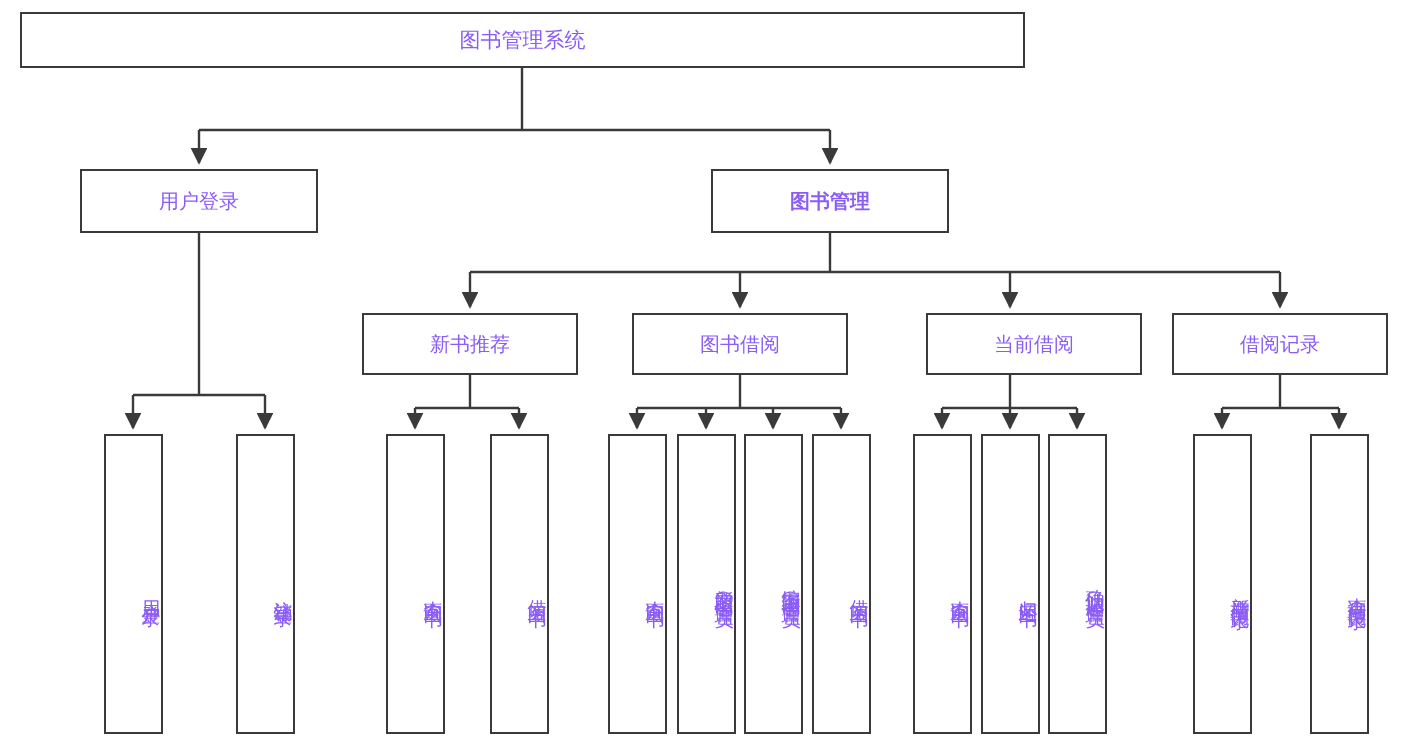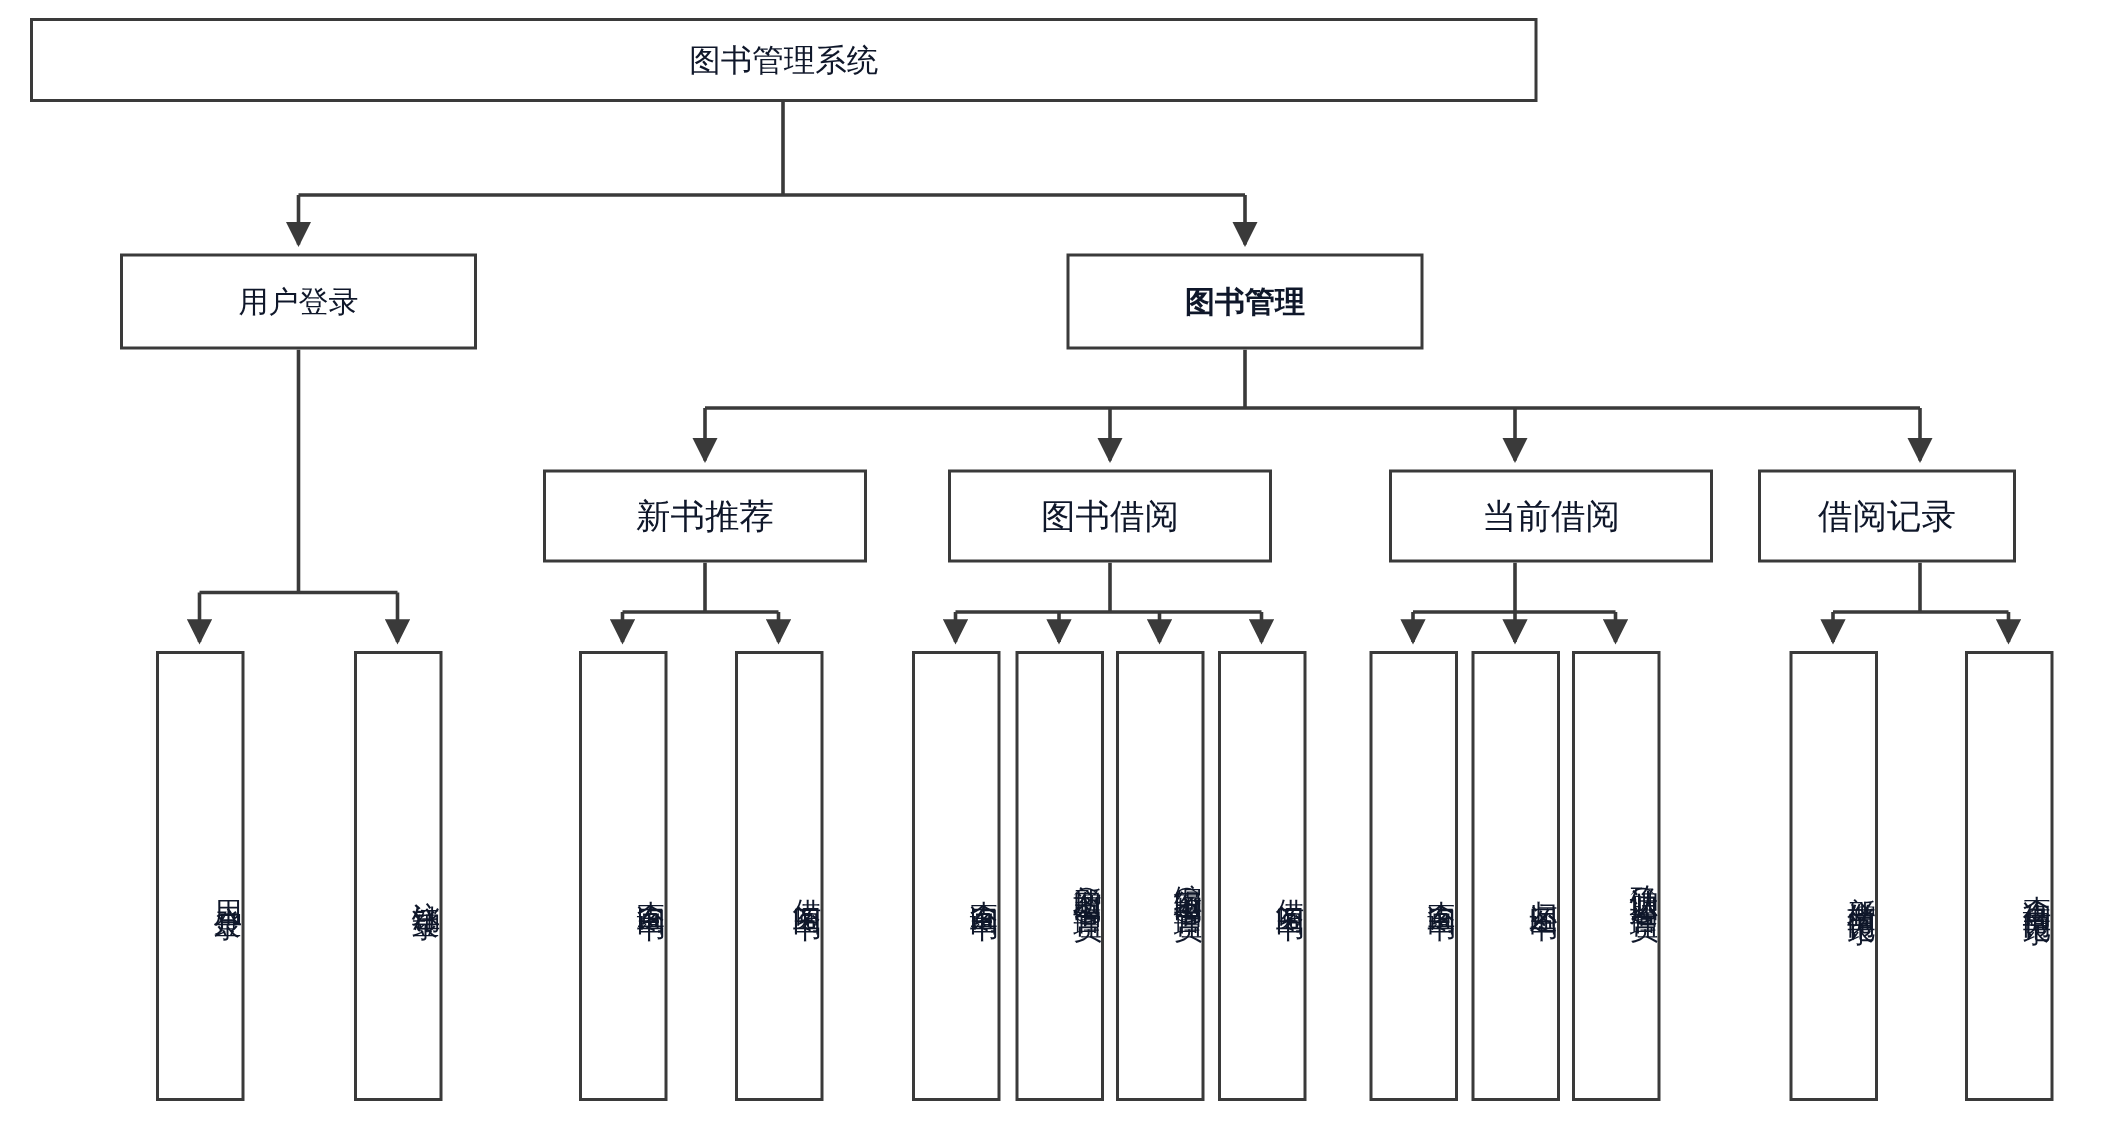--- a/index.html
+++ b/index.html
@@ -26,27 +26,27 @@
     pointer-events: none;
   }
   .node {
     position: absolute;
     box-sizing: border-box;
     border: 2px solid #3a3a3a;
     background: #ffffff;
     display: flex;
     align-items: center;
     justify-content: center;
-    color: #0f172a;
+    color: #8b5cf6;
     text-align: center;
     z-index: 2;
   }
   .node.level0 { font-size: 21px; }
   .node.level1 { font-size: 20px; }
-  .node.level2 { font-size: 23px; }
+  .node.level2 { font-size: 20px; }
   .node.leaf {
     font-size: 19px;
     writing-mode: vertical-rl;
     text-orientation: upright;
     letter-spacing: 3px;
     align-items: flex-start;
     justify-content: center;
     padding-top: 14px;
     line-height: 1.05;
     white-space: nowrap;
@@ -121,21 +121,21 @@
   </svg>
 
   <div class="node level0" style="left:20px; top:12px; width:1005px; height:56px;">图书管理系统</div>
 
   <div class="node level1" style="left:80px; top:169px; width:238px; height:64px;">用户登录</div>
   <div class="node level1" style="left:711px; top:169px; width:238px; height:64px;font-weight:bold;">图书管理</div>
 
   <div class="node level2" style="left:362px; top:313px; width:216px; height:62px;">新书推荐</div>
   <div class="node level2" style="left:632px; top:313px; width:216px; height:62px;">图书借阅</div>
   <div class="node level2" style="left:926px; top:313px; width:216px; height:62px;">当前借阅</div>
-  <div class="node level2" style="left:1172px; top:313px; width:172px; height:62px;">借阅记录</div>
+  <div class="node level2" style="left:1172px; top:313px; width:216px; height:62px;">借阅记录</div>
 
   <div class="node leaf" style="left:104px; top:434px; width:59px; height:300px;">用户登录</div>
   <div class="node leaf" style="left:236px; top:434px; width:59px; height:300px;">注销登录</div>
 
   <div class="node leaf" style="left:386px; top:434px; width:59px; height:300px;">查询图书</div>
   <div class="node leaf" style="left:490px; top:434px; width:59px; height:300px;">借阅图书</div>
 
   <div class="node leaf" style="left:608px; top:434px; width:59px; height:300px;">查询图书</div>
   <div class="node leaf tall" style="left:677px; top:434px; width:59px; height:300px;">新增图书（管理员）</div>
   <div class="node leaf tall" style="left:744px; top:434px; width:59px; height:300px;">编辑图书（管理员）</div>

